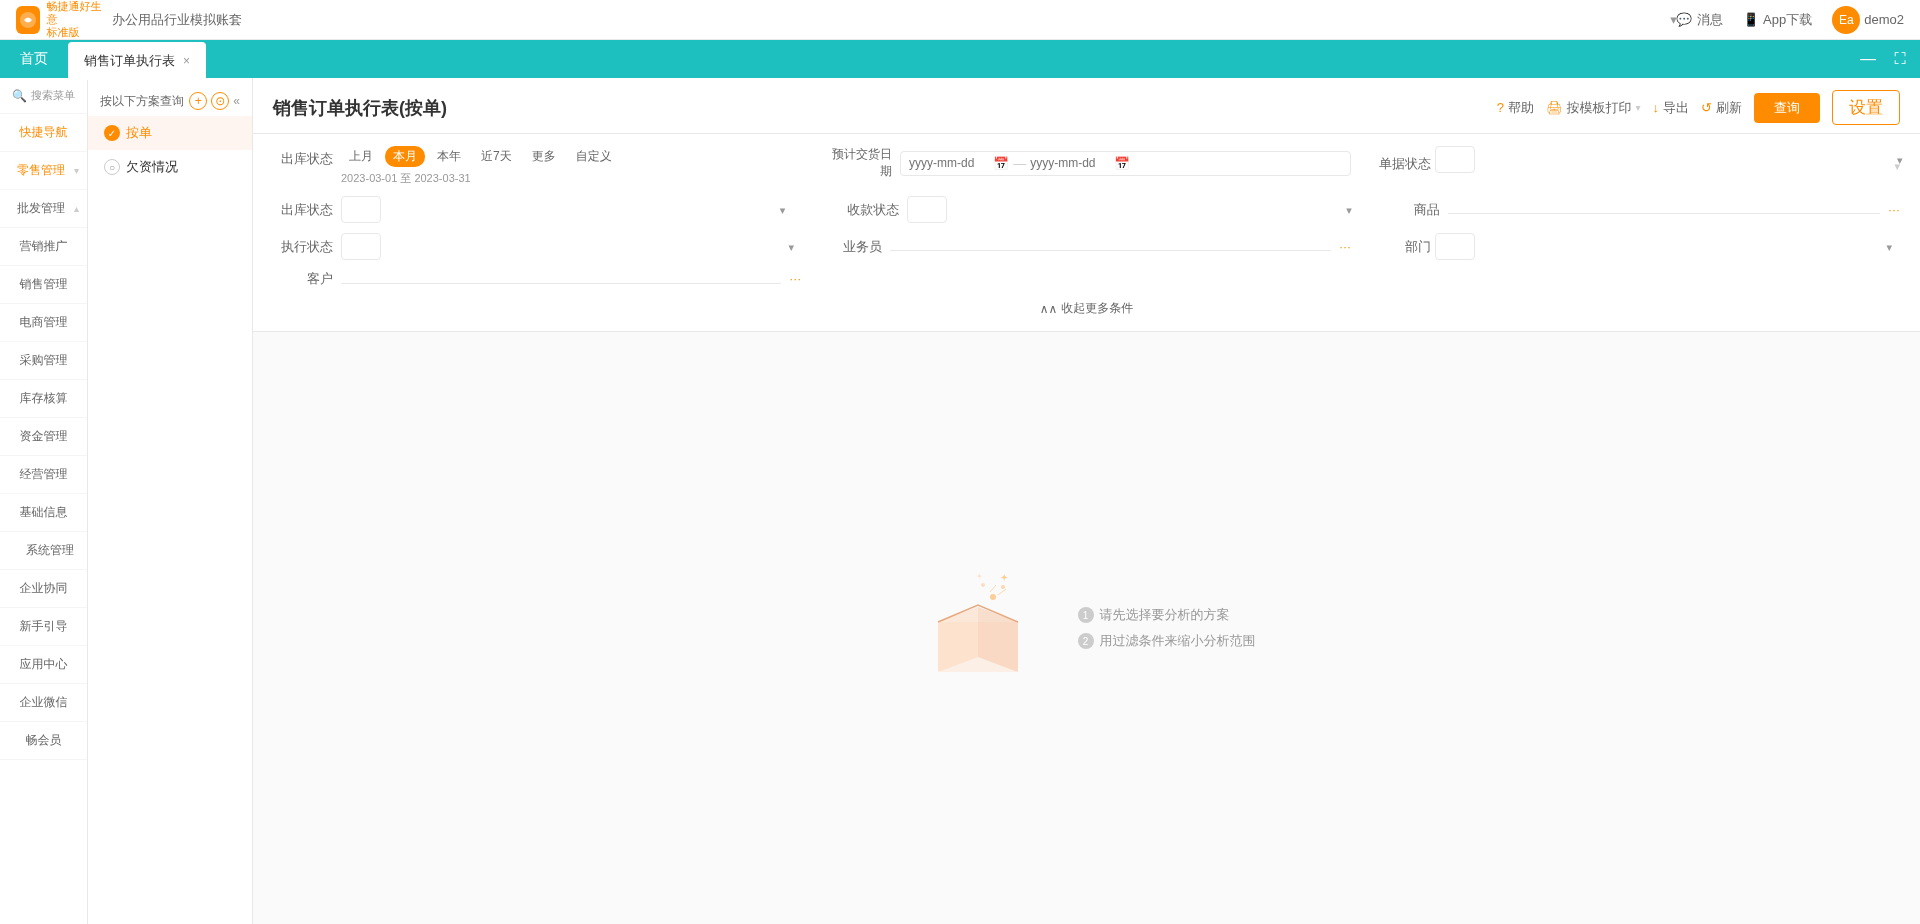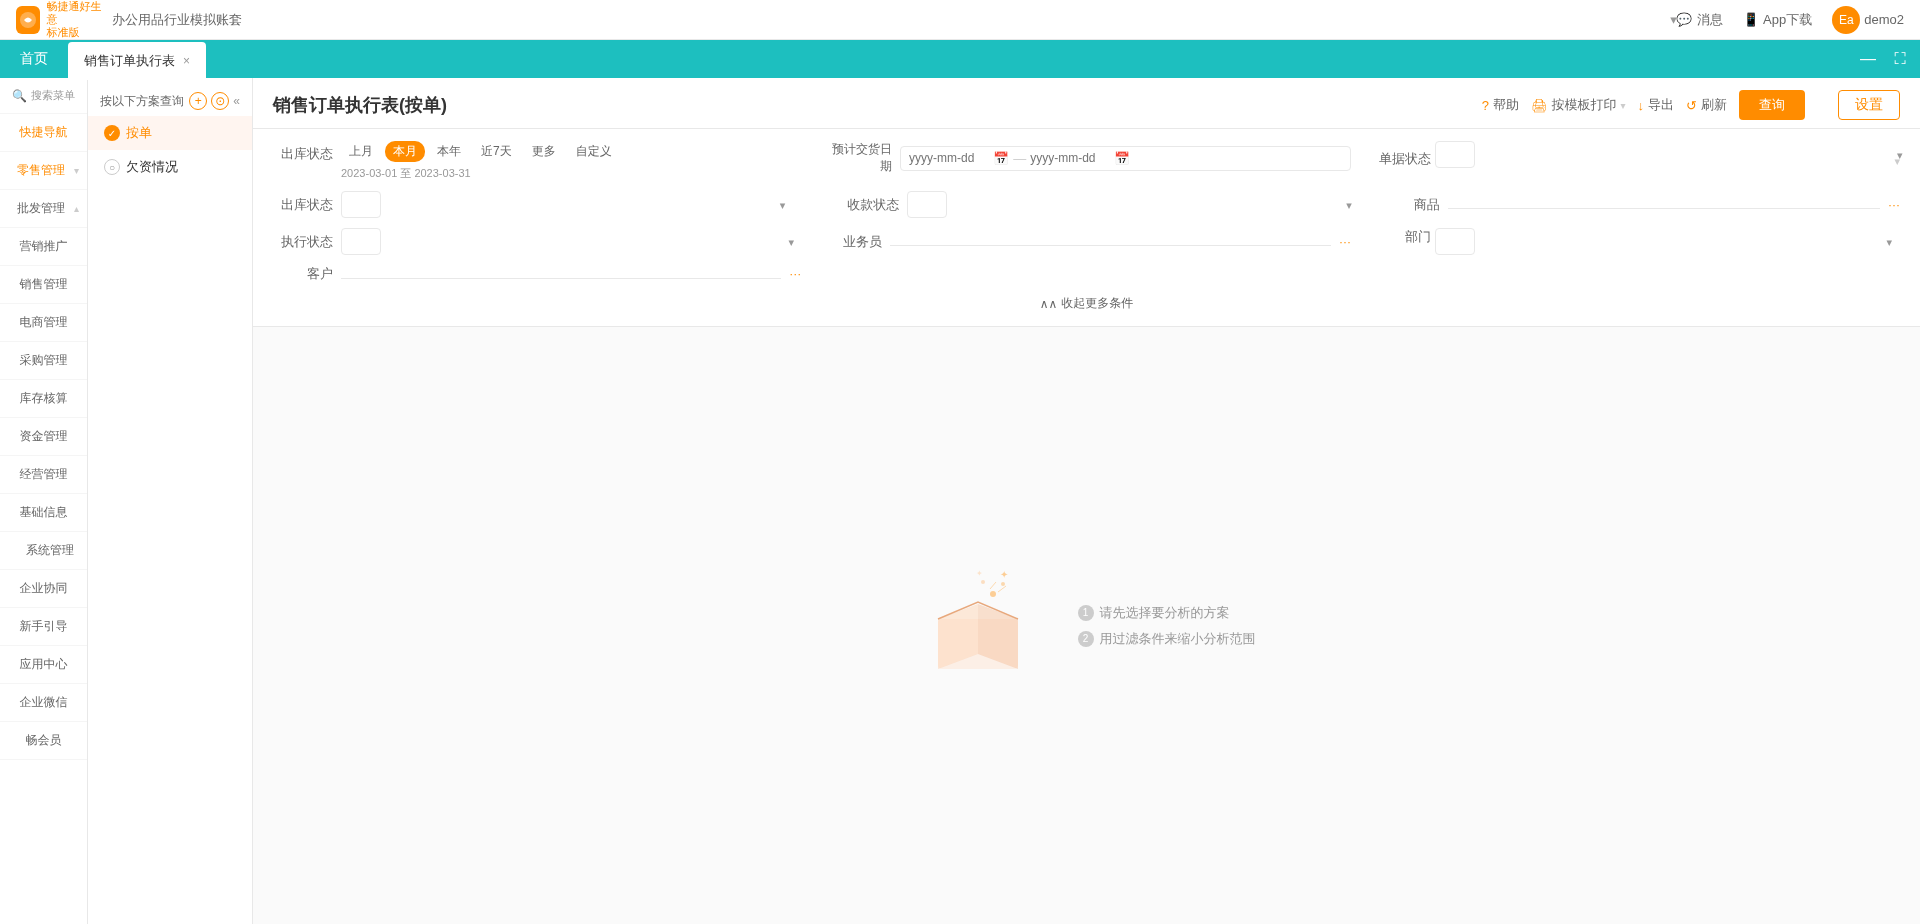--- a/index.html
+++ b/index.html
@@ -279,22 +279,21 @@
       cursor: pointer;
       font-size: 13px;
     }
     .settings-btn {
       background: white;
       color: #ff8c00;
       border: 1px solid #ff8c00;
       padding: 5px 16px;
       border-radius: 4px;
       cursor: pointer;
-      font-size: 14px;
-      margin-left: 21px;
+      font-size: 17px;
     }
 
     
     .filter-area {
       background: white;
       padding: 12px 20px;
       border-bottom: 1px solid #e8e8e8;
       flex-shrink: 0;
     }
     .filter-label {
@@ -658,21 +657,21 @@
               </select>
             </div>
           </div>
 
           <div style="display:flex;align-items:center;gap:8px;flex:1;">
             <span class="filter-label">业务员</span>
             <div style="flex:1;border-bottom:1px solid #e8e8e8;padding:4px 0;"></div>
             <span class="filter-more-btn">···</span>
           </div>
 
-          <div style="display:flex;align-items:flex-start;gap:4px;flex:1;">
+          <div style="display:flex;align-items:center;gap:4px;flex:1;">
             <span class="filter-label">部门</span>
             <div class="select-wrapper" style="flex:1;">
               <select class="filter-select">
                 <option value=""></option>
               </select>
             </div>
           </div>
 
         </div>
 

